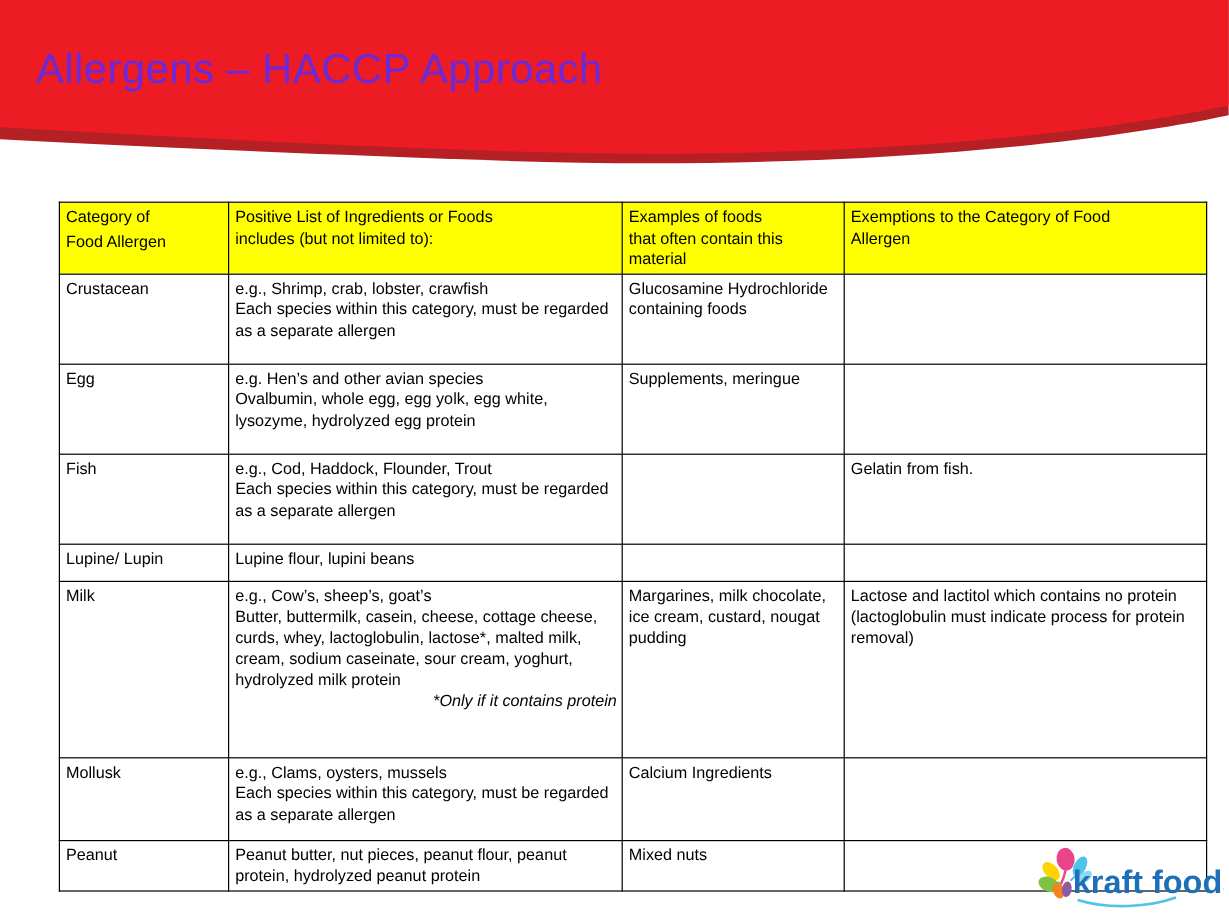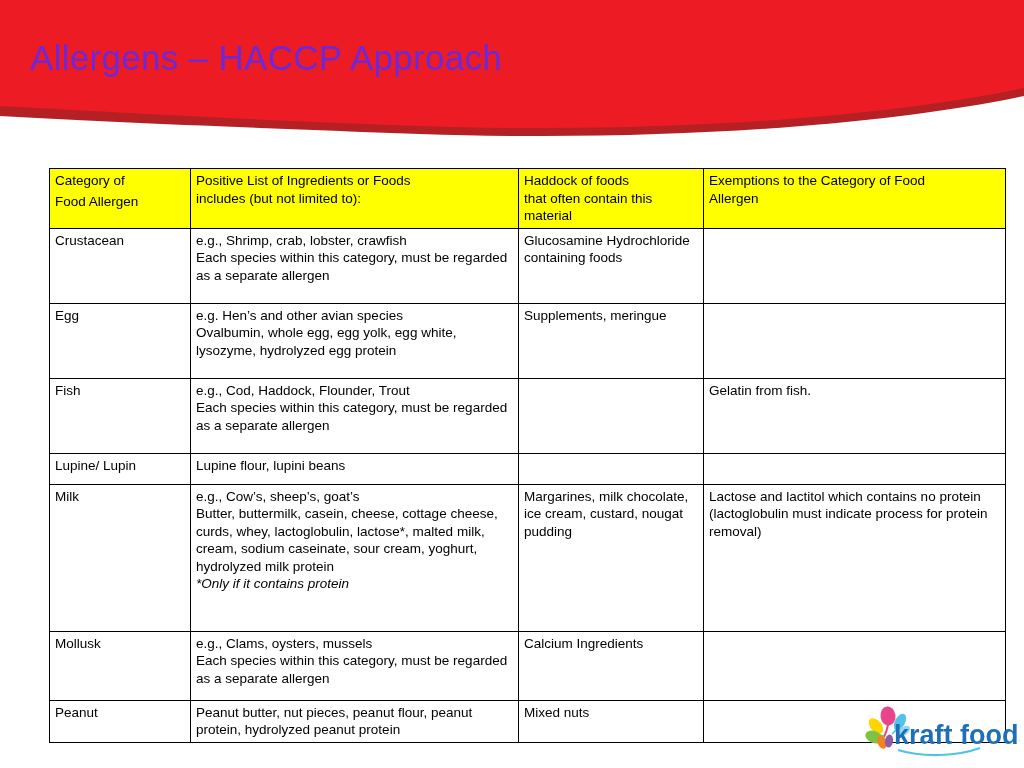--- a/index.html
+++ b/index.html
@@ -66,21 +66,21 @@
     background: #ffff00;
     font-weight: bold;
     line-height: 1.42;
   }
   .col1 { width: 141px; }
   .col2 { width: 328px; }
   .col3 { width: 185px; }
   .col4 { width: 302px; }
 
   .cell-line { display: block; }
-  .cell-line.italic { font-style: italic; }
+  .cell-line.italic { font-style: italic; text-align: right; }
   .cell-gap { display: block; height: 3px; }
 
   .row-crustacean td { height: 68px; }
   .row-egg td { height: 68px; }
   .row-fish td { height: 68px; margin-top: 41px; }
   .row-lupine td { height: 24px; }
   .row-milk td { height: 140px; }
   .row-mollusk td { height: 62px; }
   .row-peanut td { height: 32px; }
 
@@ -120,21 +120,21 @@
         <th>
           <span class="cell-line">Category of</span>
           <span class="cell-gap"></span>
           <span class="cell-line">Food Allergen</span>
         </th>
         <th>
           <span class="cell-line">Positive List of Ingredients or Foods</span>
           <span class="cell-line">includes (but not limited to):</span>
         </th>
         <th>
-          <span class="cell-line">Haddock of foods</span>
+          <span class="cell-line">Examples of foods</span>
           <span class="cell-line">that often contain this</span>
           <span class="cell-line">material</span>
         </th>
         <th>
           <span class="cell-line">Exemptions to the Category of Food</span>
           <span class="cell-line">Allergen</span>
         </th>
       </tr>
     </thead>
     <tbody>

